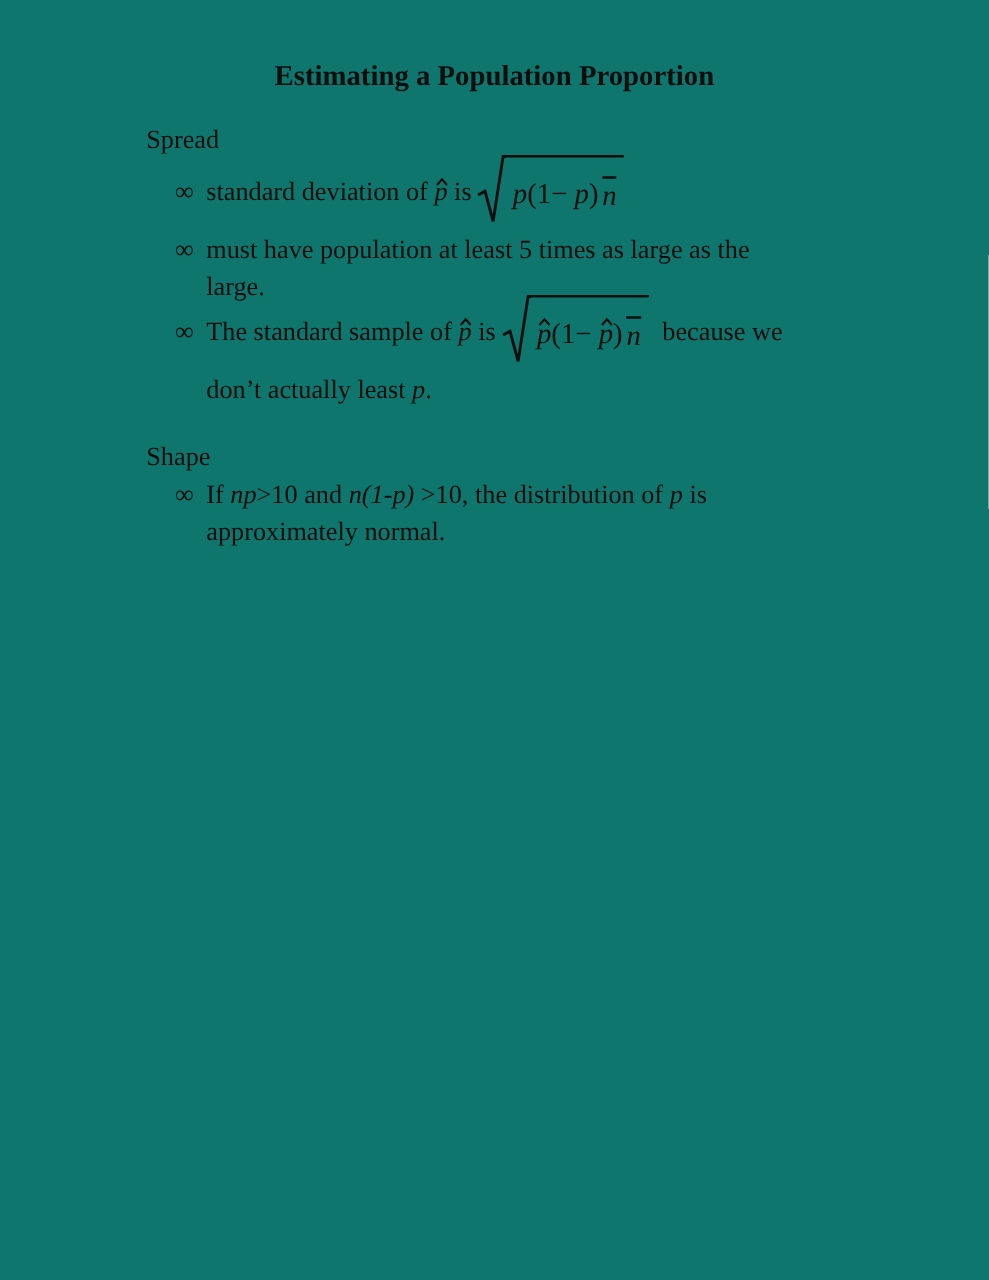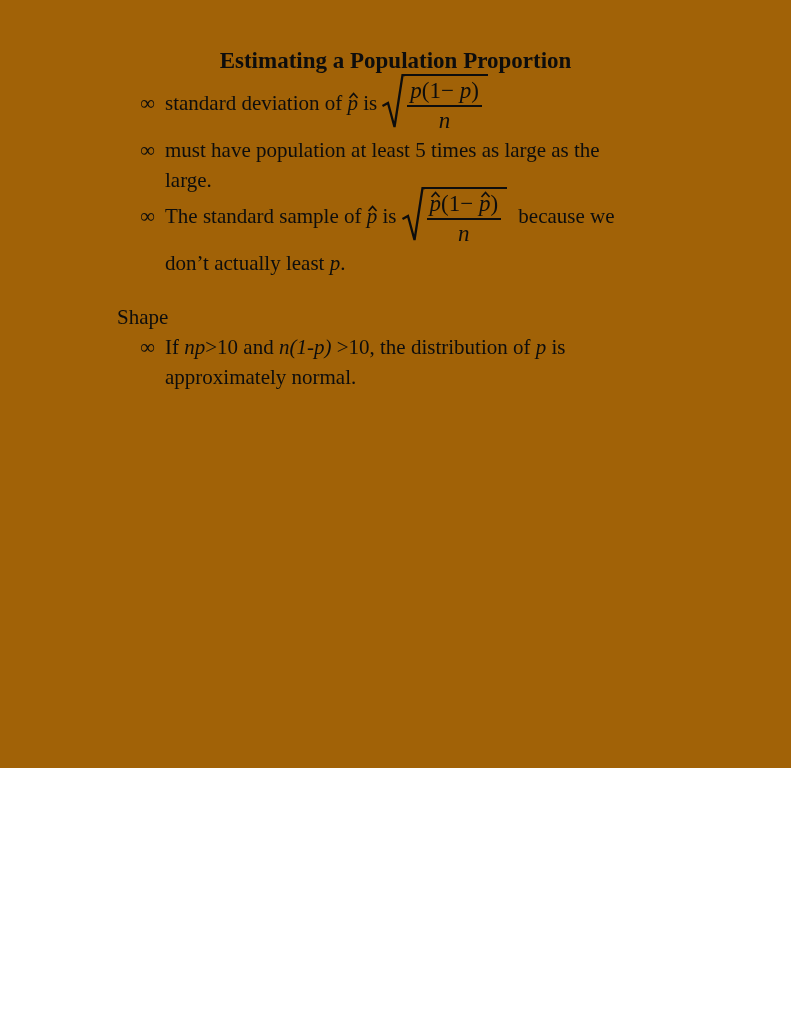--- a/index.html
+++ b/index.html
@@ -1,19 +1,19 @@
 <!DOCTYPE html>
 <html><head>
 <meta charset="utf-8">
 <style>
   html,body{margin:0;padding:0;background:#ffffff;}
   .page{
     position:relative;
-    width:791px;height:768px;
-    background:#a16207;
+    width:791px;height:1024px;
+    background:#0f766e;
     color:#0d0d0d;
     font-family:"Liberation Serif","DejaVu Serif",serif;
     font-size:21px;line-height:30px;
     overflow:hidden;
   }
   .title{
     margin:0;padding-top:46px;
     text-align:center;
     font-size:23px;font-weight:700;line-height:30px;
   }
@@ -37,37 +37,38 @@
     margin:0 6px 0 4px;white-space:nowrap;
   }
   .rsign{flex:0 0 auto;}
   .rbox{
     border-top:2.3px solid #0d0d0d;
     margin-left:-1px;
     padding:2px 6px 0 3px;
     display:inline-flex;align-items:center;
   }
   .frac{
-    display:inline-flex;flex-direction:column;align-items:center;
+    display:inline-flex;flex-direction:row;align-items:center;
     font-size:23px;line-height:25px;
   }
   .fnum{display:block;padding:0 3px 2px 3px;white-space:nowrap;}
   .fden{
     display:block;align-self:stretch;text-align:center;
     border-top:2.2px solid #0d0d0d;padding-top:1px;
   }
 </style>
 </head>
 <body>
 
 <div class="page">
 
   <h1 class="title">Estimating a Population Proportion</h1>
 
 
+  <div class="heading h-spread">Spread</div>
 
   <div class="bullet">
     <div><span class="marker">∞</span><span>standard deviation of </span><span class="phat"><svg class="hat" width="11" height="7" viewBox="0 0 11 7">
             <path d="M1.5 6 L5.5 1.5 L9.5 6" fill="none" stroke="#0d0d0d" stroke-width="1.7"></path>
           </svg><span class="v">p</span></span><span> is</span><span class="sqrt">
           <svg class="rsign" width="24" height="58" viewBox="0 0 24 58">
             <path d="M1.5 32 L7 29 L13.5 53 L21.5 1.2 L24 1.2" fill="none" stroke="#0d0d0d" stroke-width="2.3"></path>
           </svg>
           <span class="rbox">
             <span class="frac">

